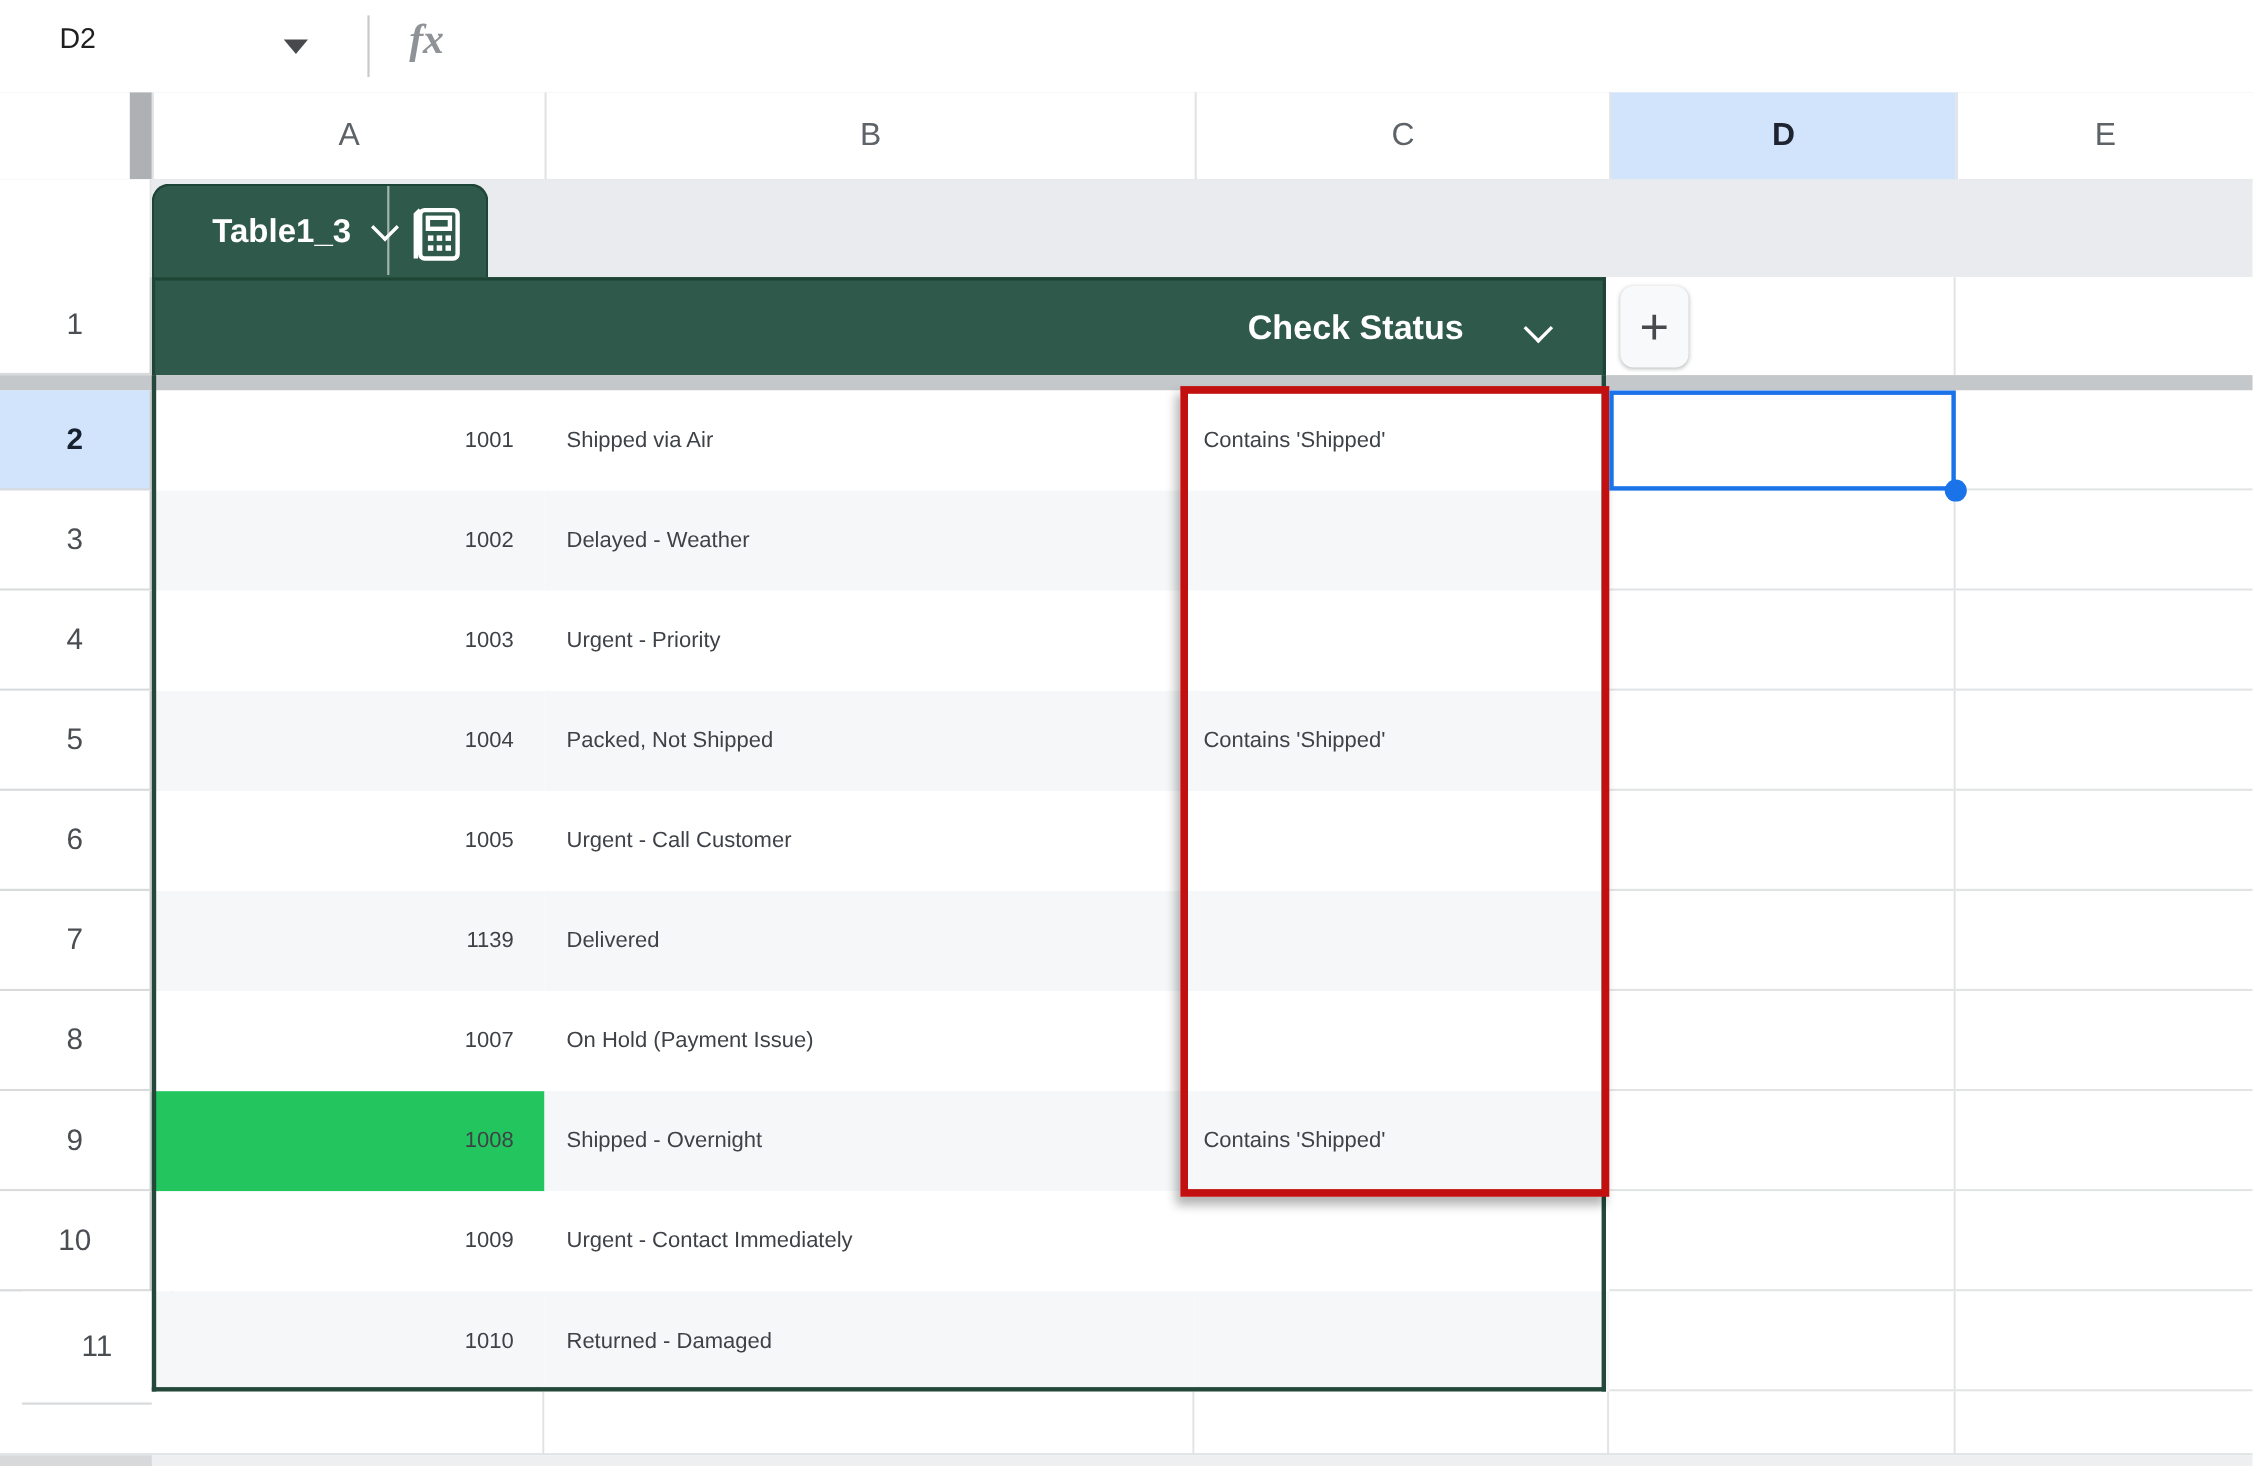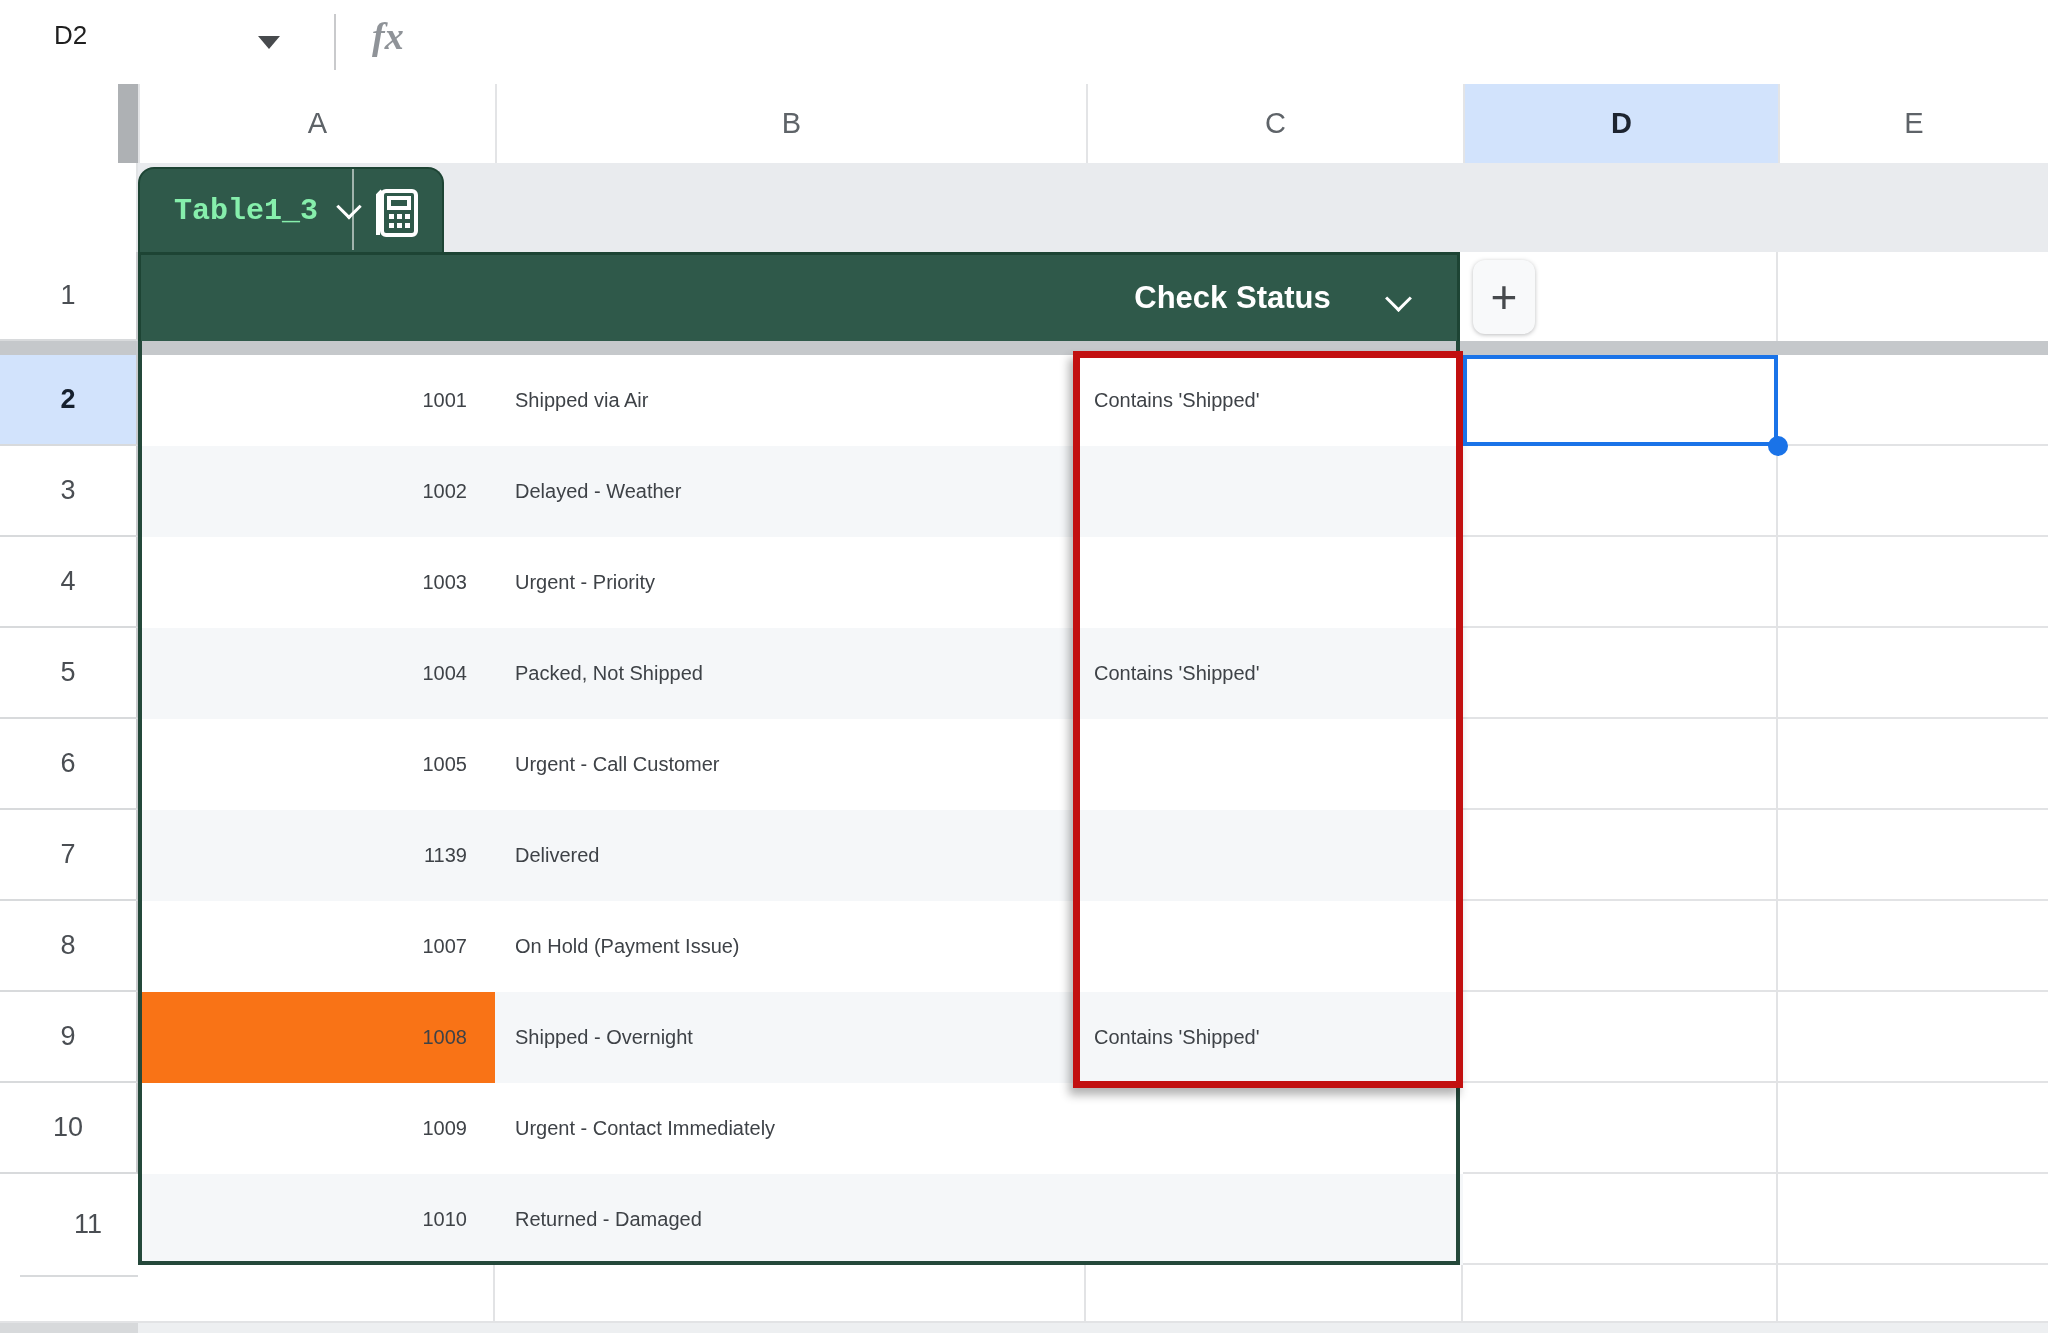--- a/index.html
+++ b/index.html
@@ -21,21 +21,21 @@
   #col-headers{left:0;top:84px;width:2048px;height:79px;background:#fff;border-bottom:2px solid #d7d9dc;}
   .col-letter{top:0;height:79px;display:flex;align-items:center;justify-content:center;
     font-size:29px;color:#5e6368;border-left:2px solid #e3e4e6;box-sizing:border-box;}
   .col-letter.selected{background:#d2e3fc;font-weight:bold;color:#1d2430;}
   #freeze-corner{left:118px;top:0;width:20px;height:79px;background:#aeb1b4;}
 
   
   #tab-band{left:0;top:163px;width:2048px;height:89px;background:#e9ebee;}
   #tab-band-rowheader{left:0;top:0;width:138px;height:89px;background:#fff;border-right:2px solid #e1e3e5;box-sizing:border-box;}
   #table-chip{left:138px;top:4px;width:306px;height:85px;background:#2f594a;border:2px solid #1d4434;border-bottom:none;border-radius:16px 16px 0 0;box-sizing:border-box;display:flex;align-items:center;}
-  #table-chip-name{margin-left:34px;font-size:30px;font-weight:bold;color:#86efac;font-family:Liberation Mono, monospace;}
+  #table-chip-name{margin-left:53px;font-size:30px;font-weight:bold;color:#ffffff;}
   .chip-chevron{width:15px;height:15px;border-right:3.5px solid #fff;border-bottom:3.5px solid #fff;transform:rotate(45deg) translate(-3px,-3px);margin-left:22px;}
   #chip-divider{position:absolute;left:212px;top:0;width:2px;height:81px;background:rgba(255,255,255,.55);}
   #chip-icon{position:absolute;left:232px;top:16px;}
 
   
   #table-header-row{left:138px;top:252px;width:1322px;height:89px;background:#2f594a;border:3px solid #1d4434;border-bottom:none;box-sizing:border-box;}
   .th-cell{top:0;height:86px;}
   .th-label{position:absolute;top:0;height:86px;display:flex;align-items:center;justify-content:center;width:100%;
     font-size:31px;font-weight:bold;color:#fff;padding-right:90px;box-sizing:border-box;}
   .th-chevron{position:absolute;right:58px;top:34px;width:16px;height:16px;border-right:3.5px solid #fff;border-bottom:3.5px solid #fff;transform:rotate(45deg);}
@@ -172,21 +172,21 @@
       <div class="abs t-cell checkcol" style="left: 1086px; width: 377px; top: 810px; height: 91px; background: rgb(245, 247, 249);"></div>
       <div class="abs grid-cell" style="left: 1463px; width: 315px; top: 810px; height: 91px;"></div>
       <div class="abs grid-cell" style="left: 1778px; width: 270px; top: 810px; height: 91px; border-right: none;"></div>
       <div class="abs row-num" style="top: 901px; height: 91px;">8</div>
       <div class="abs t-cell idcol" style="left: 138px; width: 357px; top: 901px; height: 91px; background: rgb(255, 255, 255);">1007</div>
       <div class="abs t-cell notecol" style="left: 495px; width: 591px; top: 901px; height: 91px; background: rgb(255, 255, 255);">On Hold (Payment Issue)</div>
       <div class="abs t-cell checkcol" style="left: 1086px; width: 377px; top: 901px; height: 91px; background: rgb(255, 255, 255);"></div>
       <div class="abs grid-cell" style="left: 1463px; width: 315px; top: 901px; height: 91px;"></div>
       <div class="abs grid-cell" style="left: 1778px; width: 270px; top: 901px; height: 91px; border-right: none;"></div>
       <div class="abs row-num" style="top: 992px; height: 91px;">9</div>
-      <div class="abs t-cell idcol" style="left: 138px; width: 357px; top: 992px; height: 91px; background: #f97316;">1008</div>
+      <div class="abs t-cell idcol" style="left: 138px; width: 357px; top: 992px; height: 91px; background: #22c55e;">1008</div>
       <div class="abs t-cell notecol" style="left: 495px; width: 591px; top: 992px; height: 91px; background: rgb(245, 247, 249);">Shipped - Overnight</div>
       <div class="abs t-cell checkcol" style="left: 1086px; width: 377px; top: 992px; height: 91px; background: rgb(245, 247, 249);">Contains 'Shipped'</div>
       <div class="abs grid-cell" style="left: 1463px; width: 315px; top: 992px; height: 91px;"></div>
       <div class="abs grid-cell" style="left: 1778px; width: 270px; top: 992px; height: 91px; border-right: none;"></div>
       <div class="abs row-num" style="top: 1083px; height: 91px;">10</div>
       <div class="abs t-cell idcol" style="left: 138px; width: 357px; top: 1083px; height: 91px; background: rgb(255, 255, 255);">1009</div>
       <div class="abs t-cell notecol" style="left: 495px; width: 591px; top: 1083px; height: 91px; background: rgb(255, 255, 255);">Urgent - Contact Immediately</div>
       <div class="abs t-cell checkcol" style="left: 1086px; width: 377px; top: 1083px; height: 91px; background: rgb(255, 255, 255);"></div>
       <div class="abs grid-cell" style="left: 1463px; width: 315px; top: 1083px; height: 91px;"></div>
       <div class="abs grid-cell" style="left: 1778px; width: 270px; top: 1083px; height: 91px; border-right: none;"></div>

